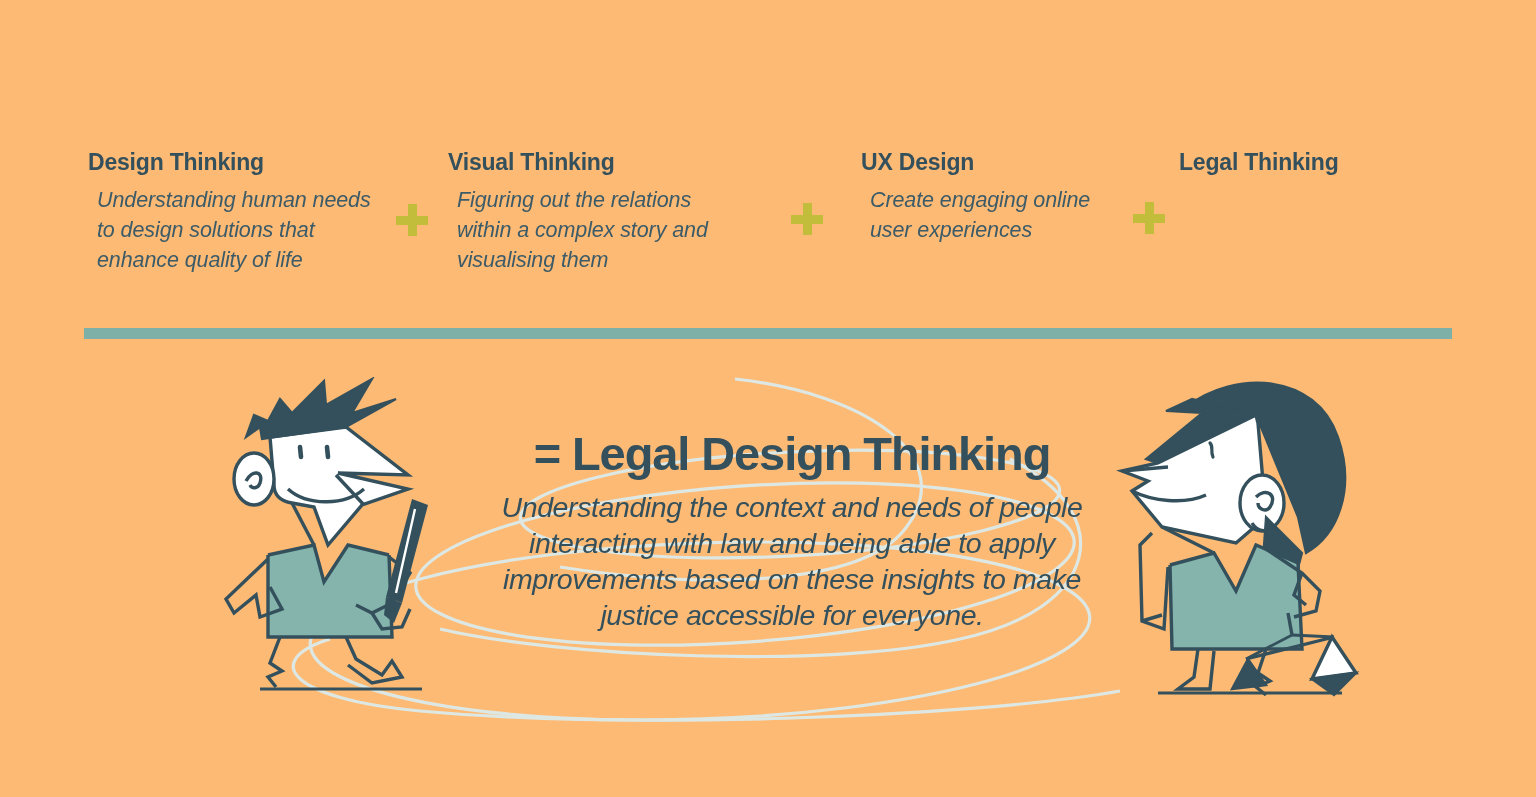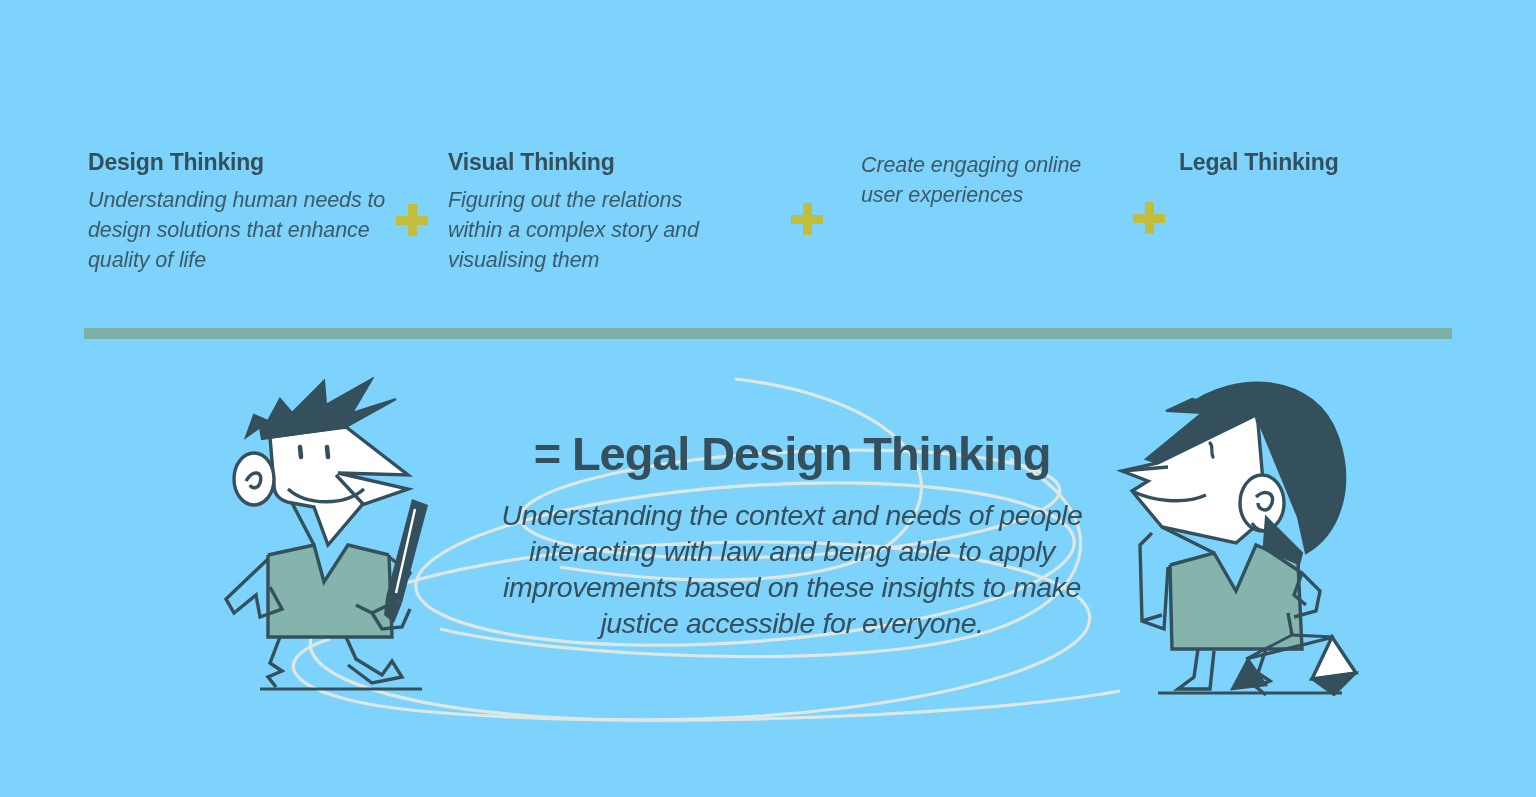--- a/index.html
+++ b/index.html
@@ -14,21 +14,21 @@
     font-family: "Liberation Sans", sans-serif;
     position: relative;
     color: #33505c;
   }
 
   #page {
     position: absolute;
     left: 0; top: 0;
     width: 1536px;
     height: 797px;
-    background: #7dd3fc;
+    background: #fdba74;
   }
 
   
   .concepts-row {
     position: absolute;
     left: 0;
     top: 150px;
     width: 1536px;
     height: 160px;
   }
@@ -48,21 +48,21 @@
     white-space: nowrap;
     line-height: 1.1;
   }
 
   .concept-desc {
     font-family: "Liberation Sans", sans-serif;
     font-style: italic;
     font-size: 21.5px;
     line-height: 30px;
     color: #3c5b68;
-    margin: 0;
+    margin: 9px;
     letter-spacing: -0.1px;
   }
 
   
   .col-0 { left: 88px;   width: 300px; }
   .col-1 { left: 448px;  width: 290px; }
   .col-2 { left: 861px;  width: 260px; }
   .col-3 { left: 1179px; width: 265px; }
 
   
@@ -134,21 +134,21 @@
     white-space: nowrap;
   }
 
   .result-desc {
     font-family: "Liberation Sans", sans-serif;
     font-style: italic;
     font-size: 28.5px;
     line-height: 36px;
     letter-spacing: -0.4px;
     color: #33505c;
-    margin: 16px;
+    margin: 8px;
   }
 
   .char {
     position: absolute;
   }
   .char-left  { left: 196px;  top: 38px; }
   .char-right { left: 1106px; top: 28px; }
 </style>
 </head>
 <body>
@@ -161,20 +161,21 @@
       <p class="concept-title">Design Thinking</p>
       <p class="concept-desc">Understanding human needs to design solutions that enhance quality of life</p>
     </div>
 
     <div class="concept-col col-1">
       <p class="concept-title">Visual Thinking</p>
       <p class="concept-desc">Figuring out the relations within a complex story and visualising them</p>
     </div>
 
     <div class="concept-col col-2">
+      <p class="concept-title">UX Design</p>
       <p class="concept-desc">Create engaging online user experiences</p>
     </div>
 
     <div class="concept-col col-3">
       <p class="concept-title">Legal Thinking</p>
     </div>
   </div>
 
   <div class="plus plus-0"></div>
   <div class="plus plus-1"></div>

